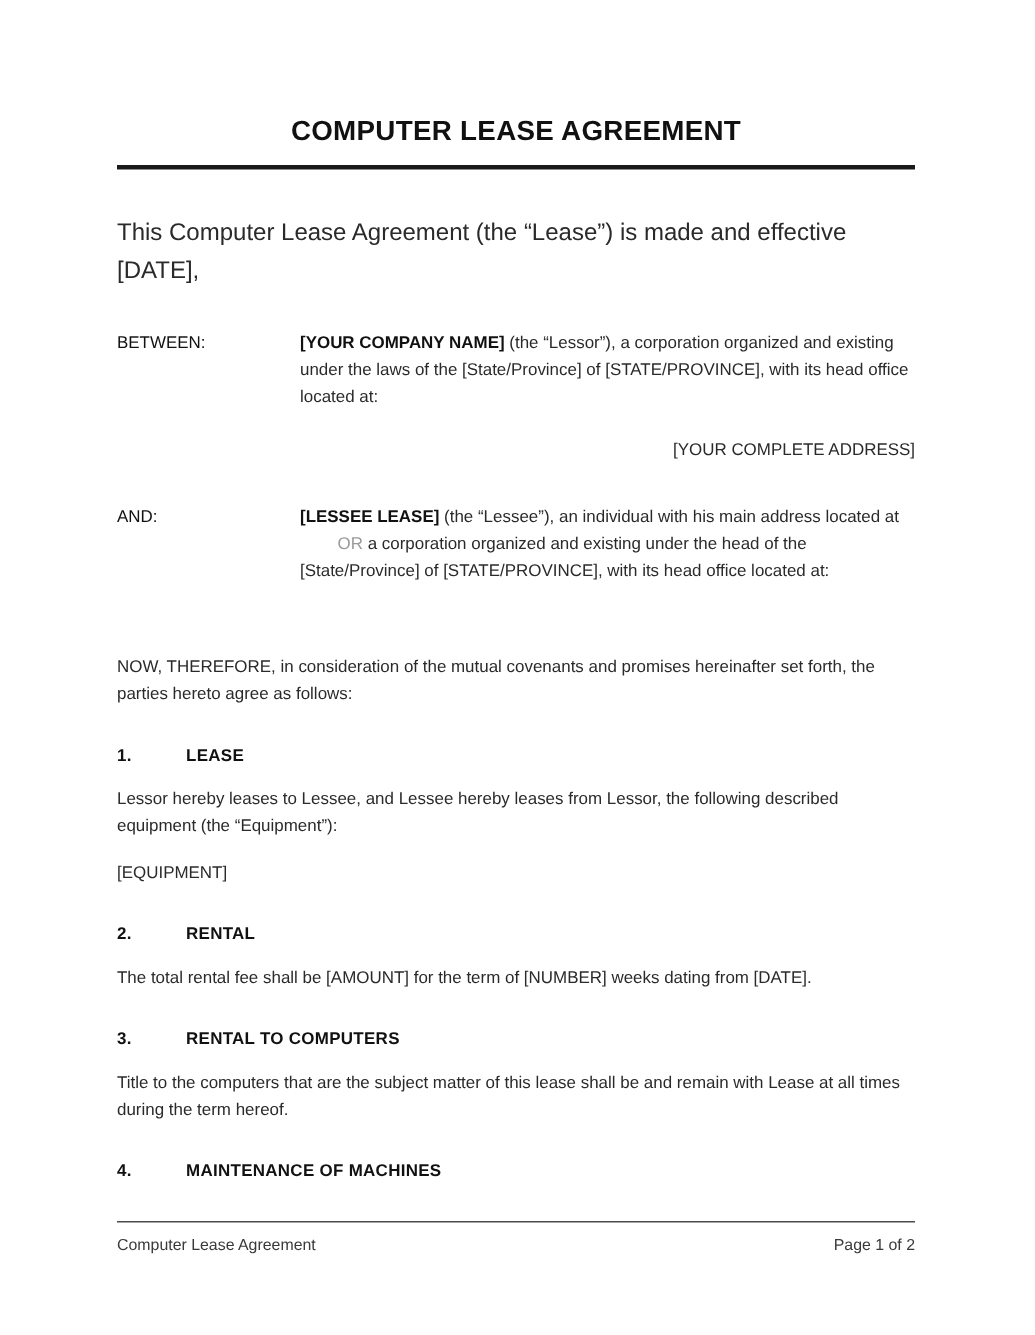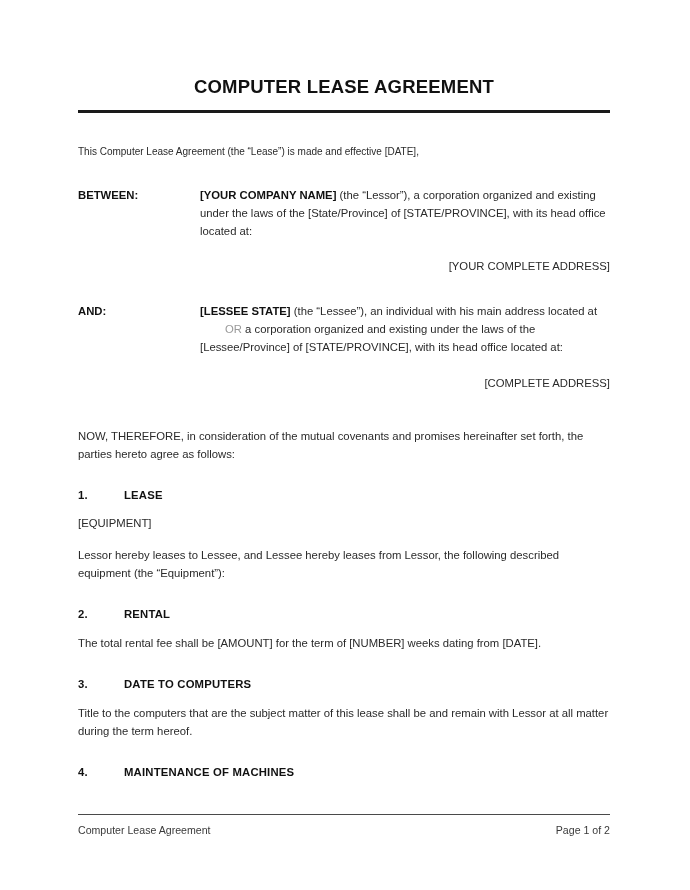--- a/index.html
+++ b/index.html
@@ -41,55 +41,55 @@
   }
   .title-rule {
     margin-top: 12px;
     height: 3px;
     background: #1a1a1a;
     width: 100%;
   }
   
   .intro {
     margin-top: 31px;
-    font-size: 10px;
+    font-size: 16px;
     line-height: 1.55;
     color: #2a2a2a;
   }
   .party-block {
     display: flex;
     margin-top: 26px;
     font-size: 11.3px;
     line-height: 1.62;
     color: #2a2a2a;
   }
   .party-label {
     width: 122px;
     flex: 0 0 122px;
-    font-weight: bold;
+    font-weight: normal;
     color: #111111;
     font-size: 11.3px;
   }
   .party-body {
     flex: 1 1 auto;
   }
   .party-body .strong {
     font-weight: bold;
     color: #111111;
   }
   .party-body .or {
     color: #9a9a9a;
     margin-left: 25px;
   }
   .party-address {
     margin-top: 17px;
     text-align: right;
   }
   .recital {
-    margin-top: 35px;
+    margin-top: 45px;
     font-size: 11.3px;
     line-height: 1.6;
     color: #2a2a2a;
   }
   
   .section {
     margin-top: 26px;
   }
   .section-heading {
     display: flex;
@@ -151,50 +151,49 @@
       <div class="party-label">BETWEEN:</div>
       <div class="party-body">
         <div><span class="strong">[YOUR COMPANY NAME]</span><span> (the “Lessor”), a corporation organized and existing under the laws of the [State/Province] of [STATE/PROVINCE], with its head office located at:</span></div>
         <div class="party-address">[YOUR COMPLETE ADDRESS]</div>
       </div>
     </div>
 
     <div class="party-block">
       <div class="party-label">AND:</div>
       <div class="party-body">
-        <div><span class="strong">[LESSEE STATE]</span><span> (the “Lessee”), an individual with his main address located at </span><span class="or">OR</span><span> a corporation organized and existing under the laws of the [Lessee/Province] of [STATE/PROVINCE], with its head office located at:</span></div>
-        <div class="party-address">[COMPLETE ADDRESS]</div>
+        <div><span class="strong">[LESSEE LEASE]</span><span> (the “Lessee”), an individual with his main address located at </span><span class="or">OR</span><span> a corporation organized and existing under the head of the [State/Province] of [STATE/PROVINCE], with its head office located at:</span></div>
       </div>
     </div>
 
     <p class="recital">NOW, THEREFORE, in consideration of the mutual covenants and promises hereinafter set forth, the parties hereto agree as follows:</p>
 
     <div class="section">
       <div class="section-heading">
         <span class="section-num">1.</span>
         <span class="section-title">LEASE</span>
       </div>
+      <p class="section-para">Lessor hereby leases to Lessee, and Lessee hereby leases from Lessor, the following described equipment (the “Equipment”):</p>
       <p class="section-para tight">[EQUIPMENT]</p>
-      <p class="section-para">Lessor hereby leases to Lessee, and Lessee hereby leases from Lessor, the following described equipment (the “Equipment”):</p>
     </div>
 
     <div class="section">
       <div class="section-heading">
         <span class="section-num">2.</span>
         <span class="section-title">RENTAL</span>
       </div>
       <p class="section-para">The total rental fee shall be [AMOUNT] for the term of [NUMBER] weeks dating from [DATE].</p>
     </div>
 
     <div class="section">
       <div class="section-heading">
         <span class="section-num">3.</span>
-        <span class="section-title">DATE TO COMPUTERS</span>
-      </div>
-      <p class="section-para">Title to the computers that are the subject matter of this lease shall be and remain with Lessor at all matter during the term hereof.</p>
+        <span class="section-title">RENTAL TO COMPUTERS</span>
+      </div>
+      <p class="section-para">Title to the computers that are the subject matter of this lease shall be and remain with Lease at all times during the term hereof.</p>
     </div>
 
     <div class="section">
       <div class="section-heading">
         <span class="section-num">4.</span>
         <span class="section-title">MAINTENANCE OF MACHINES</span>
       </div>
     </div>
 
   </div>

